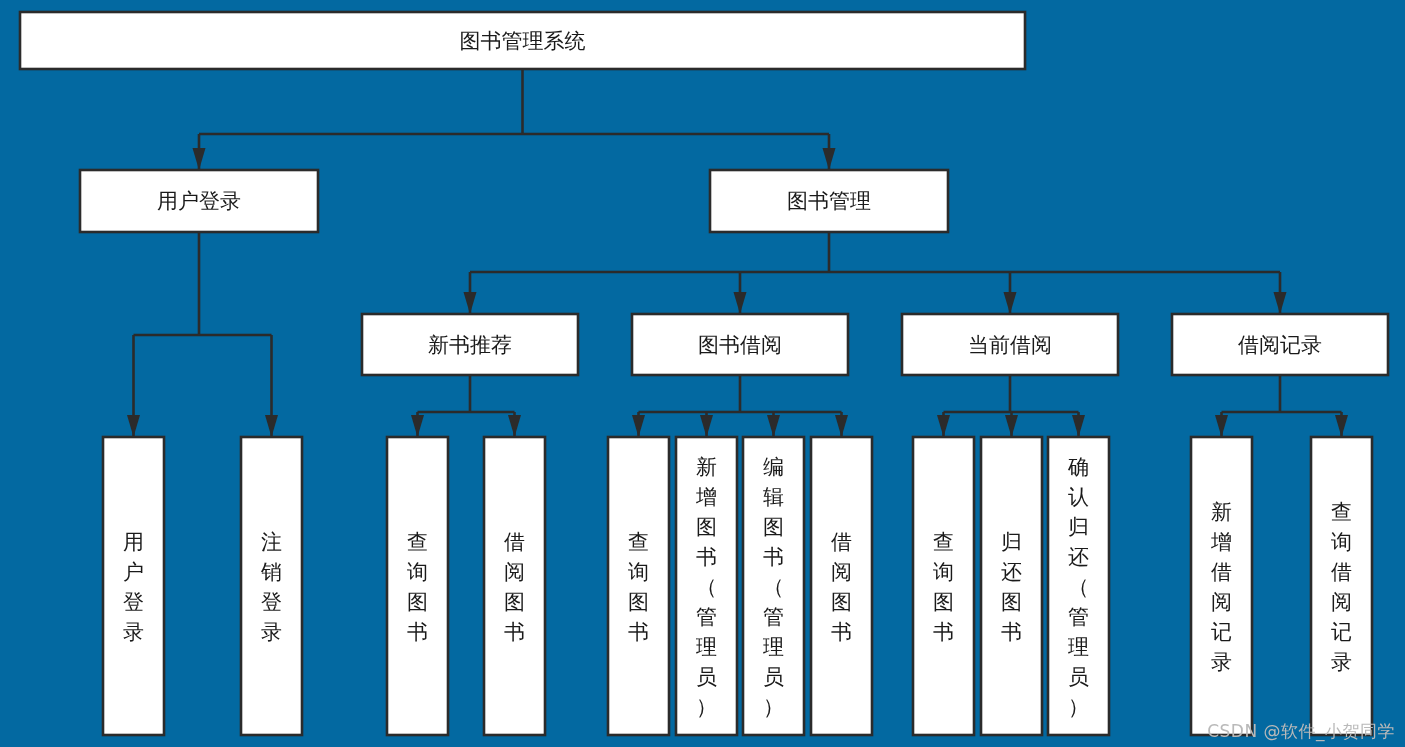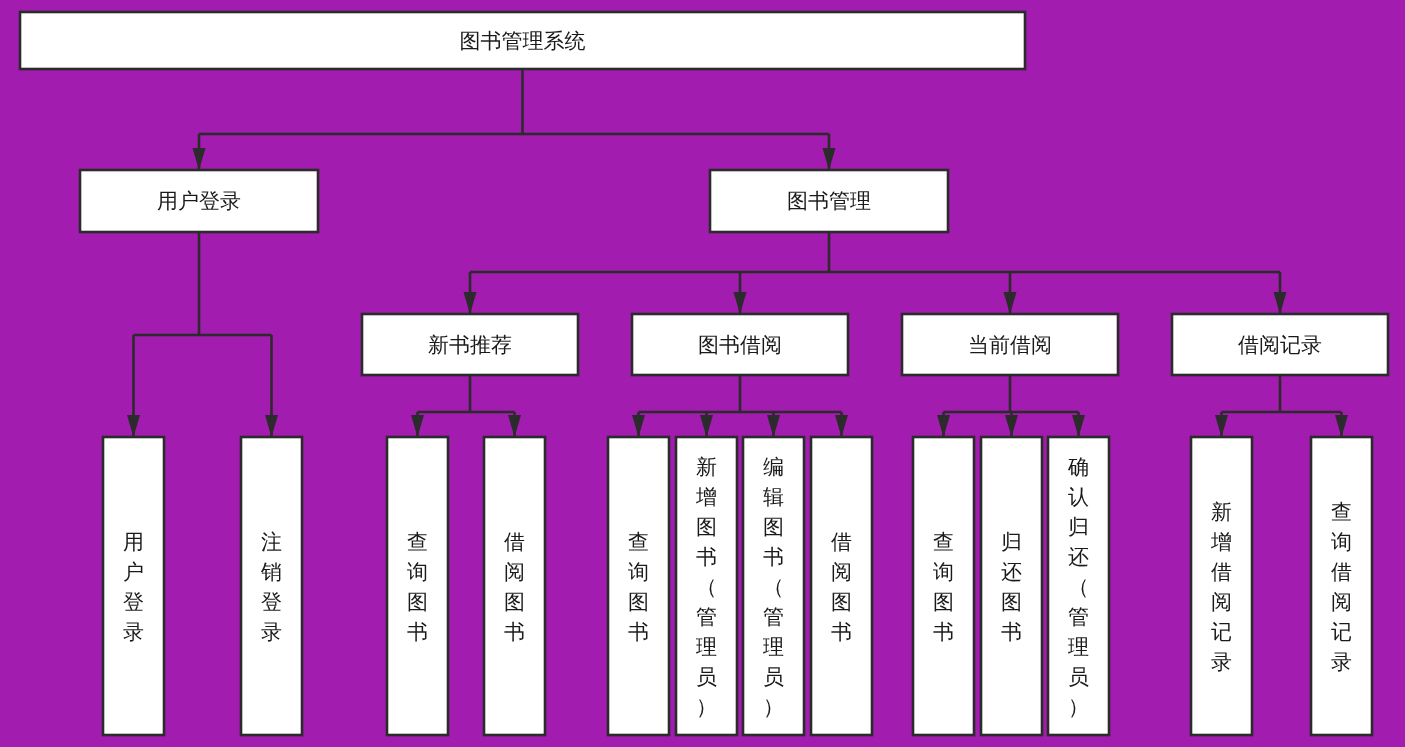--- a/index.html
+++ b/index.html
@@ -8,21 +8,21 @@
     padding: 0;
     background: #ffffff;
   }
   body {
     font-family: "DejaVu Sans", "Liberation Sans", sans-serif;
   }
   #diagram-root {
     position: relative;
     width: 1405px;
     height: 747px;
-    background: #a21caf;
+    background: #0369a1;
     overflow: hidden;
   }
   svg#flow-svg {
     position: absolute;
     top: 0;
     left: 0;
     width: 1405px;
     height: 747px;
     display: block;
   }
@@ -216,13 +216,14 @@
         <g>
           <rect x="1191" y="437" width="61" height="298" class="node-box"></rect>
           <text x="1221.5" class="node-label-vert"><tspan x="1221.5" y="519.4">新</tspan><tspan x="1221.5" y="549.4">增</tspan><tspan x="1221.5" y="579.4">借</tspan><tspan x="1221.5" y="609.4">阅</tspan><tspan x="1221.5" y="639.4">记</tspan><tspan x="1221.5" y="669.4">录</tspan></text>
         </g>
         <g>
           <rect x="1311" y="437" width="61" height="298" class="node-box"></rect>
           <text x="1341.5" class="node-label-vert"><tspan x="1341.5" y="519.4">查</tspan><tspan x="1341.5" y="549.4">询</tspan><tspan x="1341.5" y="579.4">借</tspan><tspan x="1341.5" y="609.4">阅</tspan><tspan x="1341.5" y="639.4">记</tspan><tspan x="1341.5" y="669.4">录</tspan></text>
         </g>
       </g>
   </svg>
+  <div class="watermark">CSDN @软件_小贺同学</div>
 </div>
 
 </body></html>

